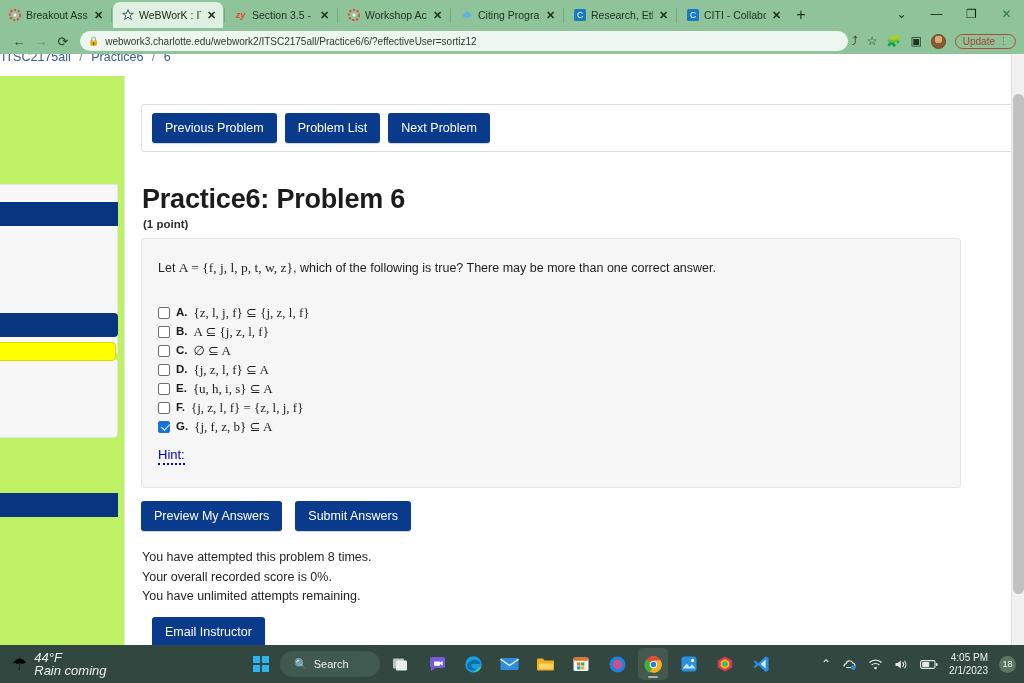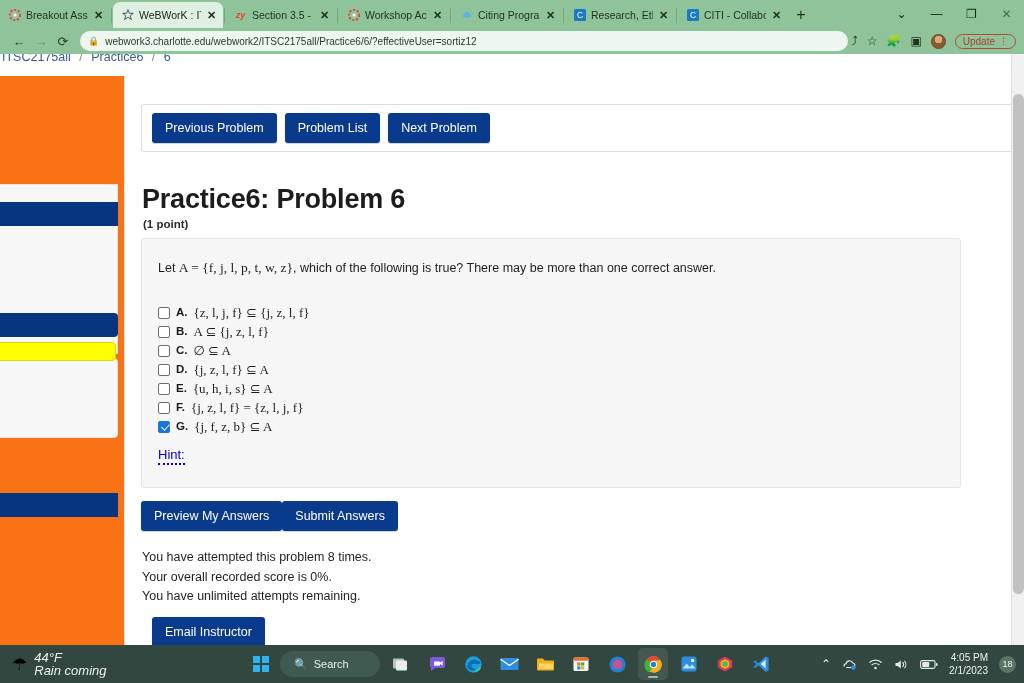--- a/index.html
+++ b/index.html
@@ -100,21 +100,21 @@
   }
   .breadcrumb {
     position: absolute; left: 0; top: -4px; width: 100%;
     font-size: 12.5px; color: #3a5a8c; padding-left: 2px;
     white-space: nowrap;
   }
   .breadcrumb .sep { color: #7a8a9a; margin: 0 5px; }
 
   .page-body {
     position: absolute; left: 0; top: 22px; width: 1016px; height: 569px;
-    background: #f97316;
+    background: #bef264;
   }
 
   
   .sidebar {
     position: absolute; left: -128px; top: 0; width: 250px; height: 569px;
   }
   .sb-panel {
     position: absolute; left: 0; width: 246px;
     background: #f7f7f8; border: 1px solid #e2e2e4;
   }
@@ -193,21 +193,21 @@
   .cmath { font-family: "Liberation Serif", serif; font-size: 13px; color: #1d1d1d; }
 
   .hint-link {
     position: absolute; left: 16px; top: 208px;
     font-size: 13px; font-weight: normal; color: #0000cc;
     border-bottom: 2px dotted #0000cc; padding-bottom: 1px;
   }
 
   .action-row {
     position: absolute; left: 16px; top: 425px;
-    display: flex; gap: 0;
+    display: flex; gap: 13px;
   }
   .status-lines {
     position: absolute; left: 17px; top: 472px;
     font-size: 12.5px; color: #1f1f1f; line-height: 19.5px;
   }
   .email-btn { position: absolute; left: 16px; top: 541px; margin-left: 11px; }
 
   
   .page-scrollbar {
     position: absolute; right: 0; top: 54px; width: 13px; height: 591px;

